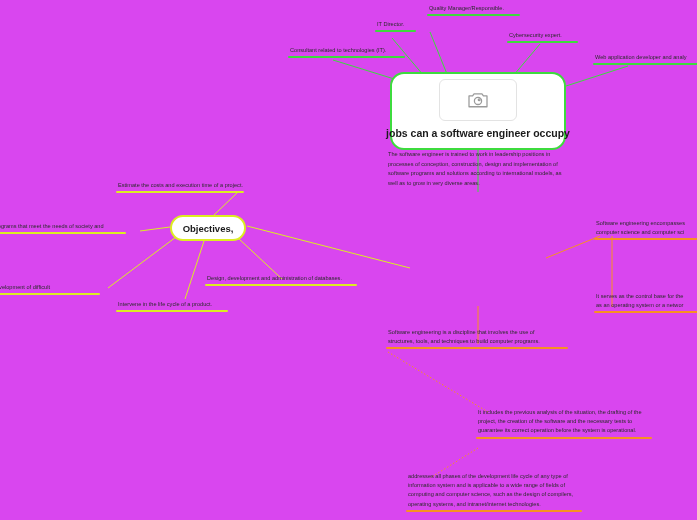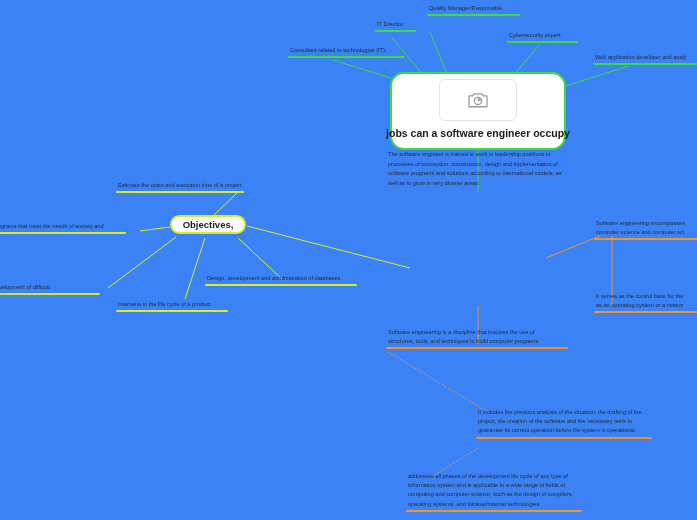--- a/index.html
+++ b/index.html
@@ -10,21 +10,21 @@
   }
   body {
     font-family: "Liberation Sans", sans-serif;
     -webkit-font-smoothing: antialiased;
   }
   #canvas {
     position: relative;
     width: 697px;
     height: 520px;
     overflow: hidden;
-    background: #3b82f6;
+    background: #d946ef;
   }
   #edges {
     position: absolute;
     left: 0;
     top: 0;
     width: 697px;
     height: 520px;
     pointer-events: none;
   }
 
@@ -77,21 +77,21 @@
     position: absolute;
     box-sizing: border-box;
     border-radius: 999px;
     background: #ffffff;
     display: flex;
     align-items: center;
     justify-content: center;
   }
   #node-objectives {
     left: 170px; top: 215px;
-    width: 76px; height: 19px;
+    width: 76px; height: 26px;
     border: 2px solid #dcee21;
   }
   #node-objectives .node-title {
     font-size: 9.5px;
     font-weight: bold;
     color: #1a1a1a;
     white-space: nowrap;
   }
 
   

